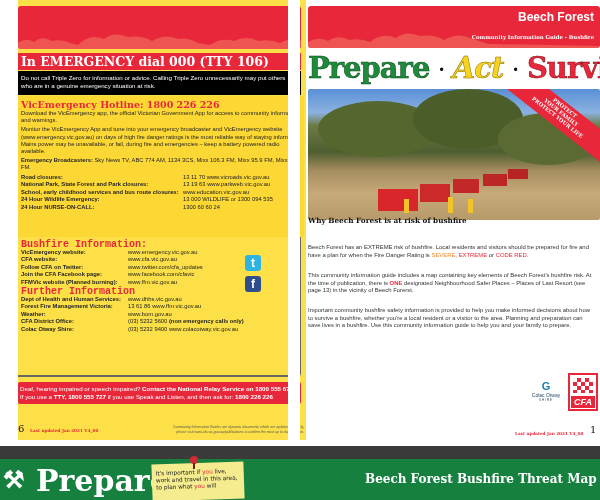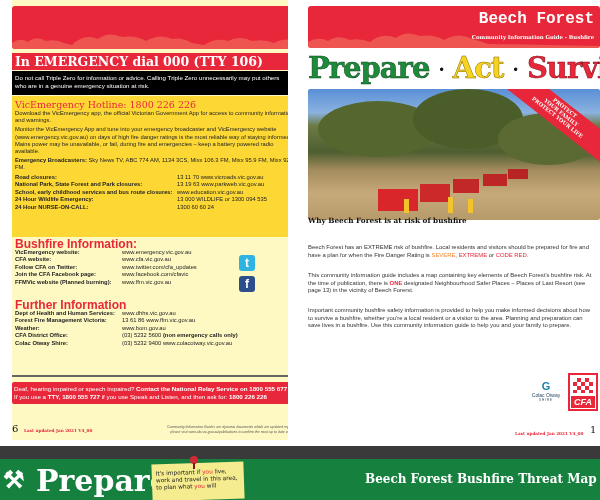--- a/index.html
+++ b/index.html
@@ -1,60 +1,60 @@
 <!DOCTYPE html>
 <html><head>
   <meta charset="utf-8">
   <style>
     * { margin: 0; padding: 0; box-sizing: border-box; }
     body { width: 600px; height: 500px; overflow: hidden; background: #3a3a3a; font-family: "Liberation Sans", sans-serif; position: relative; }
     .spread { position: absolute; left: 0; top: 0; width: 600px; height: 446px; background: #fff; }
-    .page-left { position: absolute; left: 12px; top: 0; width: 288px; height: 440px; background: #fef9c3; }
+    .page-left { position: absolute; left: 18px; top: 0; width: 288px; height: 440px; background: #fde047; }
     .gutter { position: absolute; left: 288px; top: 0; width: 12px; height: 440px; background: #fff; }
 
     .red-banner { position: absolute; background: #e8283a; border-radius: 3px; overflow: hidden; }
     .trees { position: absolute; left: 0; bottom: 0; width: 100%; height: 22px; }
 
     .lb-top { left: 0; top: 6px; width: 283px; height: 43px; }
     .emerg-title { position: absolute; left: 0; top: 53px; width: 283px; height: 17px; background: #e8283a; color: #fff; font-family: "DejaVu Serif", serif; font-weight: bold; font-size: 12.5px; line-height: 17px; padding-left: 3px; }
     .emerg-black { position: absolute; left: 0; top: 71px; width: 283px; height: 24px; background: #000; color: #fff; font-size: 6.2px; line-height: 8px; padding: 3px 3px; }
 
     .yellow { position: absolute; left: 0; top: 96px; width: 286px; height: 141px; background: #fdd835; padding: 3px 3px; }
-    .vic-hotline { color: #e8283a; font-family: "DejaVu Serif", serif; font-weight: normal; font-size: 9.5px; line-height: 11px; }
+    .vic-hotline { color: #e8283a; font-family: "DejaVu Serif", serif; font-weight: bold; font-size: 9.5px; line-height: 11px; }
     .ec-info { color: #111; font-family: "DejaVu Serif", serif; font-weight: bold; font-size: 9.5px; line-height: 11px; margin-bottom: 2px; }
     .ytext { font-size: 5.8px; line-height: 7.2px; color: #222; margin-bottom: 2px; }
     .ytext b { font-weight: bold; }
     .yrow { display: flex; font-size: 5.8px; line-height: 7.6px; color: #222; }
     .yrow .k { width: 162px; font-weight: bold; }
     .yrow .v { flex: 1; }
 
     .info-box { position: absolute; left: 0; top: 237px; width: 283px; height: 140px; border-right: 2px solid #666; border-bottom: 2px solid #666; border-radius: 0 0 4px 0; padding: 3px 3px; }
-    .sec-title { color: #e8283a; font-family: Liberation Sans, sans-serif; font-weight: bold; font-size: 12px; line-height: 9px; }
+    .sec-title { color: #e8283a; font-family: Liberation Mono, monospace; font-weight: bold; font-size: 10px; line-height: 9px; }
     .irow { display: flex; font-size: 5.8px; line-height: 7.4px; color: #222; }
     .irow .k { width: 107px; font-weight: bold; }
     .irow .v { flex: 1; }
     .irow .v b { font-weight: bold; }
 
     .social { position: absolute; width: 16px; height: 16px; border-radius: 3px; color: #fff; font-weight: bold; text-align: center; font-size: 12px; line-height: 16px; }
     .twitter { left: 227px; top: 255px; background: #2fb3e0; }
     .facebook { left: 227px; top: 276px; background: #2c4f8c; }
 
     .relay { position: absolute; left: 0; top: 382px; width: 283px; height: 22px; background: #e8283a; color: #fff; font-size: 6.2px; line-height: 8px; padding: 3px 2px; border-radius: 2px; }
     .relay b { font-weight: bold; }
     .lfoot { position: absolute; left: 0; top: 425px; width: 288px; height: 12px; }
     .pnum { position: absolute; font-family: "DejaVu Serif", serif; font-size: 10px; color: #111; }
     .updated { position: absolute; color: #e8283a; font-family: "DejaVu Serif", serif; font-weight: bold; font-size: 4.2px; }
     .disclaimer { position: absolute; right: 2px; top: 0; width: 140px; font-size: 3.5px; line-height: 4.5px; color: #555; font-style: italic; text-align: right; }
 
     .rb-top { left: 8px; top: 6px; width: 292px; height: 42px; }
-    .bf-title { position: absolute; right: 6px; top: 4px; color: #fff; font-family: Liberation Mono, monospace; font-weight: bold; font-size: 16px; }
+    .bf-title { position: absolute; right: 6px; top: 4px; color: #fff; font-family: Liberation Sans, sans-serif; font-weight: bold; font-size: 12px; }
     .bf-sub { position: absolute; right: 6px; top: 28px; color: #fff; font-family: "DejaVu Serif", serif; font-weight: bold; font-size: 5.3px; }
     .pas { position: absolute; left: 8px; top: 50px; width: 292px; height: 36px; font-family: "DejaVu Serif", serif; font-weight: bold; font-size: 29px; line-height: 36px; letter-spacing: -1px; white-space: nowrap; }
     .pas .p { color: #1e8b3a; -webkit-text-stroke: 0.5px #0c4a1e; }
-    .pas .a { color: #f7d21e; -webkit-text-stroke: 0.5px #8a6d00; }
+    .pas .a { color: #f7d21e; font-style: italic; -webkit-text-stroke: 0.5px #8a6d00; }
     .pas .s { color: #e8283a; -webkit-text-stroke: 0.5px #7a0e18; }
     .pas .dot { color: #111; font-size: 18px; vertical-align: middle; }
 
     .photo { position: absolute; left: 308px; top: 89px; width: 292px; height: 131px; border-radius: 2px; overflow: hidden; background: linear-gradient(180deg, #5a8fd6 0%, #8bb2e0 18%, #6d7a46 28%, #4e5e30 48%, #a48c5e 62%, #c7aa7a 80%, #b79a6a 100%); }
     .corner { position: absolute; right: -30px; top: 12px; width: 140px; height: 26px; background: #e8283a; color: #fff; transform: rotate(38deg); font-family: "DejaVu Serif", serif; font-weight: bold; font-size: 5.2px; line-height: 6px; text-align: center; padding-top: 2px; }
 
     .why { position: absolute; left: 308px; top: 216px; font-family: "DejaVu Serif", serif; font-weight: bold; font-size: 7.3px; color: #111; }
     .para { position: absolute; left: 308px; width: 288px; font-size: 5.9px; line-height: 7.6px; color: #333; }
     .orange { color: #f28a2e; }
     .redt { color: #e8283a; }
@@ -131,21 +131,21 @@
           <span class="v">www.twitter.com/cfa_updates</span>
         </div>
       <div class="irow">
           <span class="k">Join the CFA Facebook page:</span>
           <span class="v">www.facebook.com/cfavic</span>
         </div>
       <div class="irow">
           <span class="k">FFMVic website (Planned burning):</span>
           <span class="v">www.ffm.vic.gov.au</span>
         </div>
-      <div class="sec-title" style="margin-top:15px">Further Information</div>
+      <div class="sec-title" style="margin-top:1px">Further Information</div>
       <div class="irow">
           <span class="k">Dept of Health and Human Services:</span>
           <span class="v">www.dhhs.vic.gov.au</span>
         </div>
       <div class="irow">
           <span class="k">Forest Fire Management Victoria:</span>
           <span class="v">13 61 86 www.ffm.vic.gov.au</span>
         </div>
       <div class="irow">
           <span class="k">Weather:</span>

